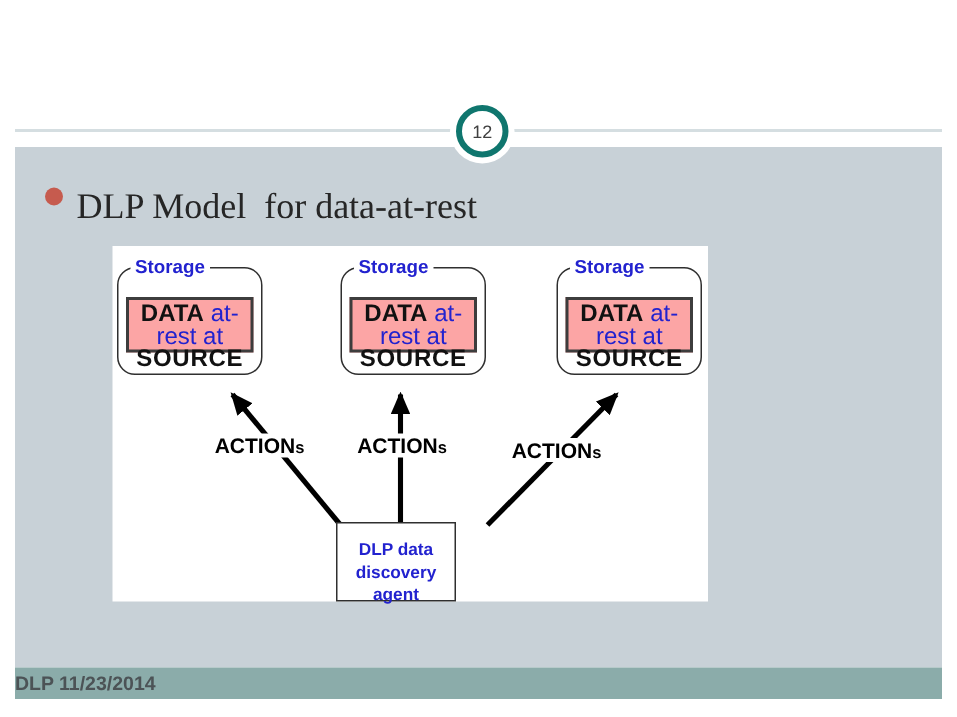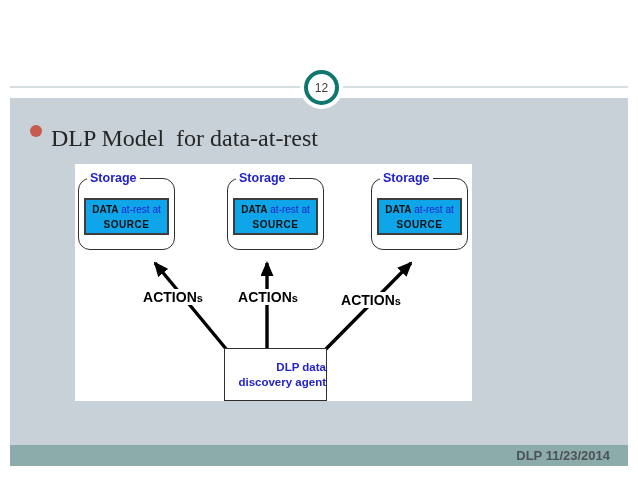--- a/index.html
+++ b/index.html
@@ -54,45 +54,45 @@
     position:absolute; top:14px; width:97px; height:72px;
     border:1.4px solid #2f2f2f; border-radius:12px; background:#ffffff; z-index:2;
   }
   .storage-box.b1 { left:3px; } .storage-box.b2 { left:152px; } .storage-box.b3 { left:296px; }
   .storage-label {
     position:absolute; top:-9px; left:8px; background:#ffffff; padding:0 3px;
     font-weight:bold; font-size:12.5px; color:#2222cf; line-height:16px;
   }
   .inner-rect {
     position:absolute; left:5px; right:5px; top:19px; height:37px;
-    border:2px solid #3d3d3d; background:#0ea5e9;
-    text-align:center; font-size:10px; line-height:15px; padding-top:2px; color:#111111;
+    border:2px solid #3d3d3d; background:#fca5a5;
+    text-align:center; font-size:16px; line-height:15px; padding-top:2px; color:#111111;
   }
   .inner-rect .bold { font-weight:bold; color:#111111; }
   .inner-rect .blue { color:#2222cf; }
   .inner-rect .src { font-weight:bold; letter-spacing:0.5px; }
   .agent-box {
-    position:absolute; left:149px; top:184px; width:103px; height:53px;
+    position:absolute; left:149px; top:184px; width:80px; height:53px;
     border:1.4px solid #2f2f2f; background:#ffffff; z-index:2;
-    text-align:right; padding-top:11px;
+    text-align:center; padding-top:11px;
     font-weight:bold; font-size:11.5px; line-height:15px; color:#2222cf;
   }
   .action-label {
     position:absolute; transform:translate(-50%,-50%);
     background:#ffffff; padding:0 3px; z-index:2;
     font-weight:bold; font-size:14px; color:#000000; white-space:nowrap;
   }
   .action-label .suffix { font-size:11px; }
   .action-label.a1 { left:98px;  top:133px; }
   .action-label.a2 { left:193px; top:133px; }
   .action-label.a3 { left:296px; top:136px; }
   
   .footer-bar {
     position:absolute; left:10px; top:445px; width:618px; height:21px;
-    background:#8bacaa; text-align:right; padding-right:18px;
+    background:#8bacaa; text-align:left; padding-right:18px;
     font-weight:bold; font-size:13px; line-height:21px; color:#4c5356;
   }
 </style>
 </head>
 <body>
 
 <div class="slide">
 
 
   <div class="header-rule"></div>

